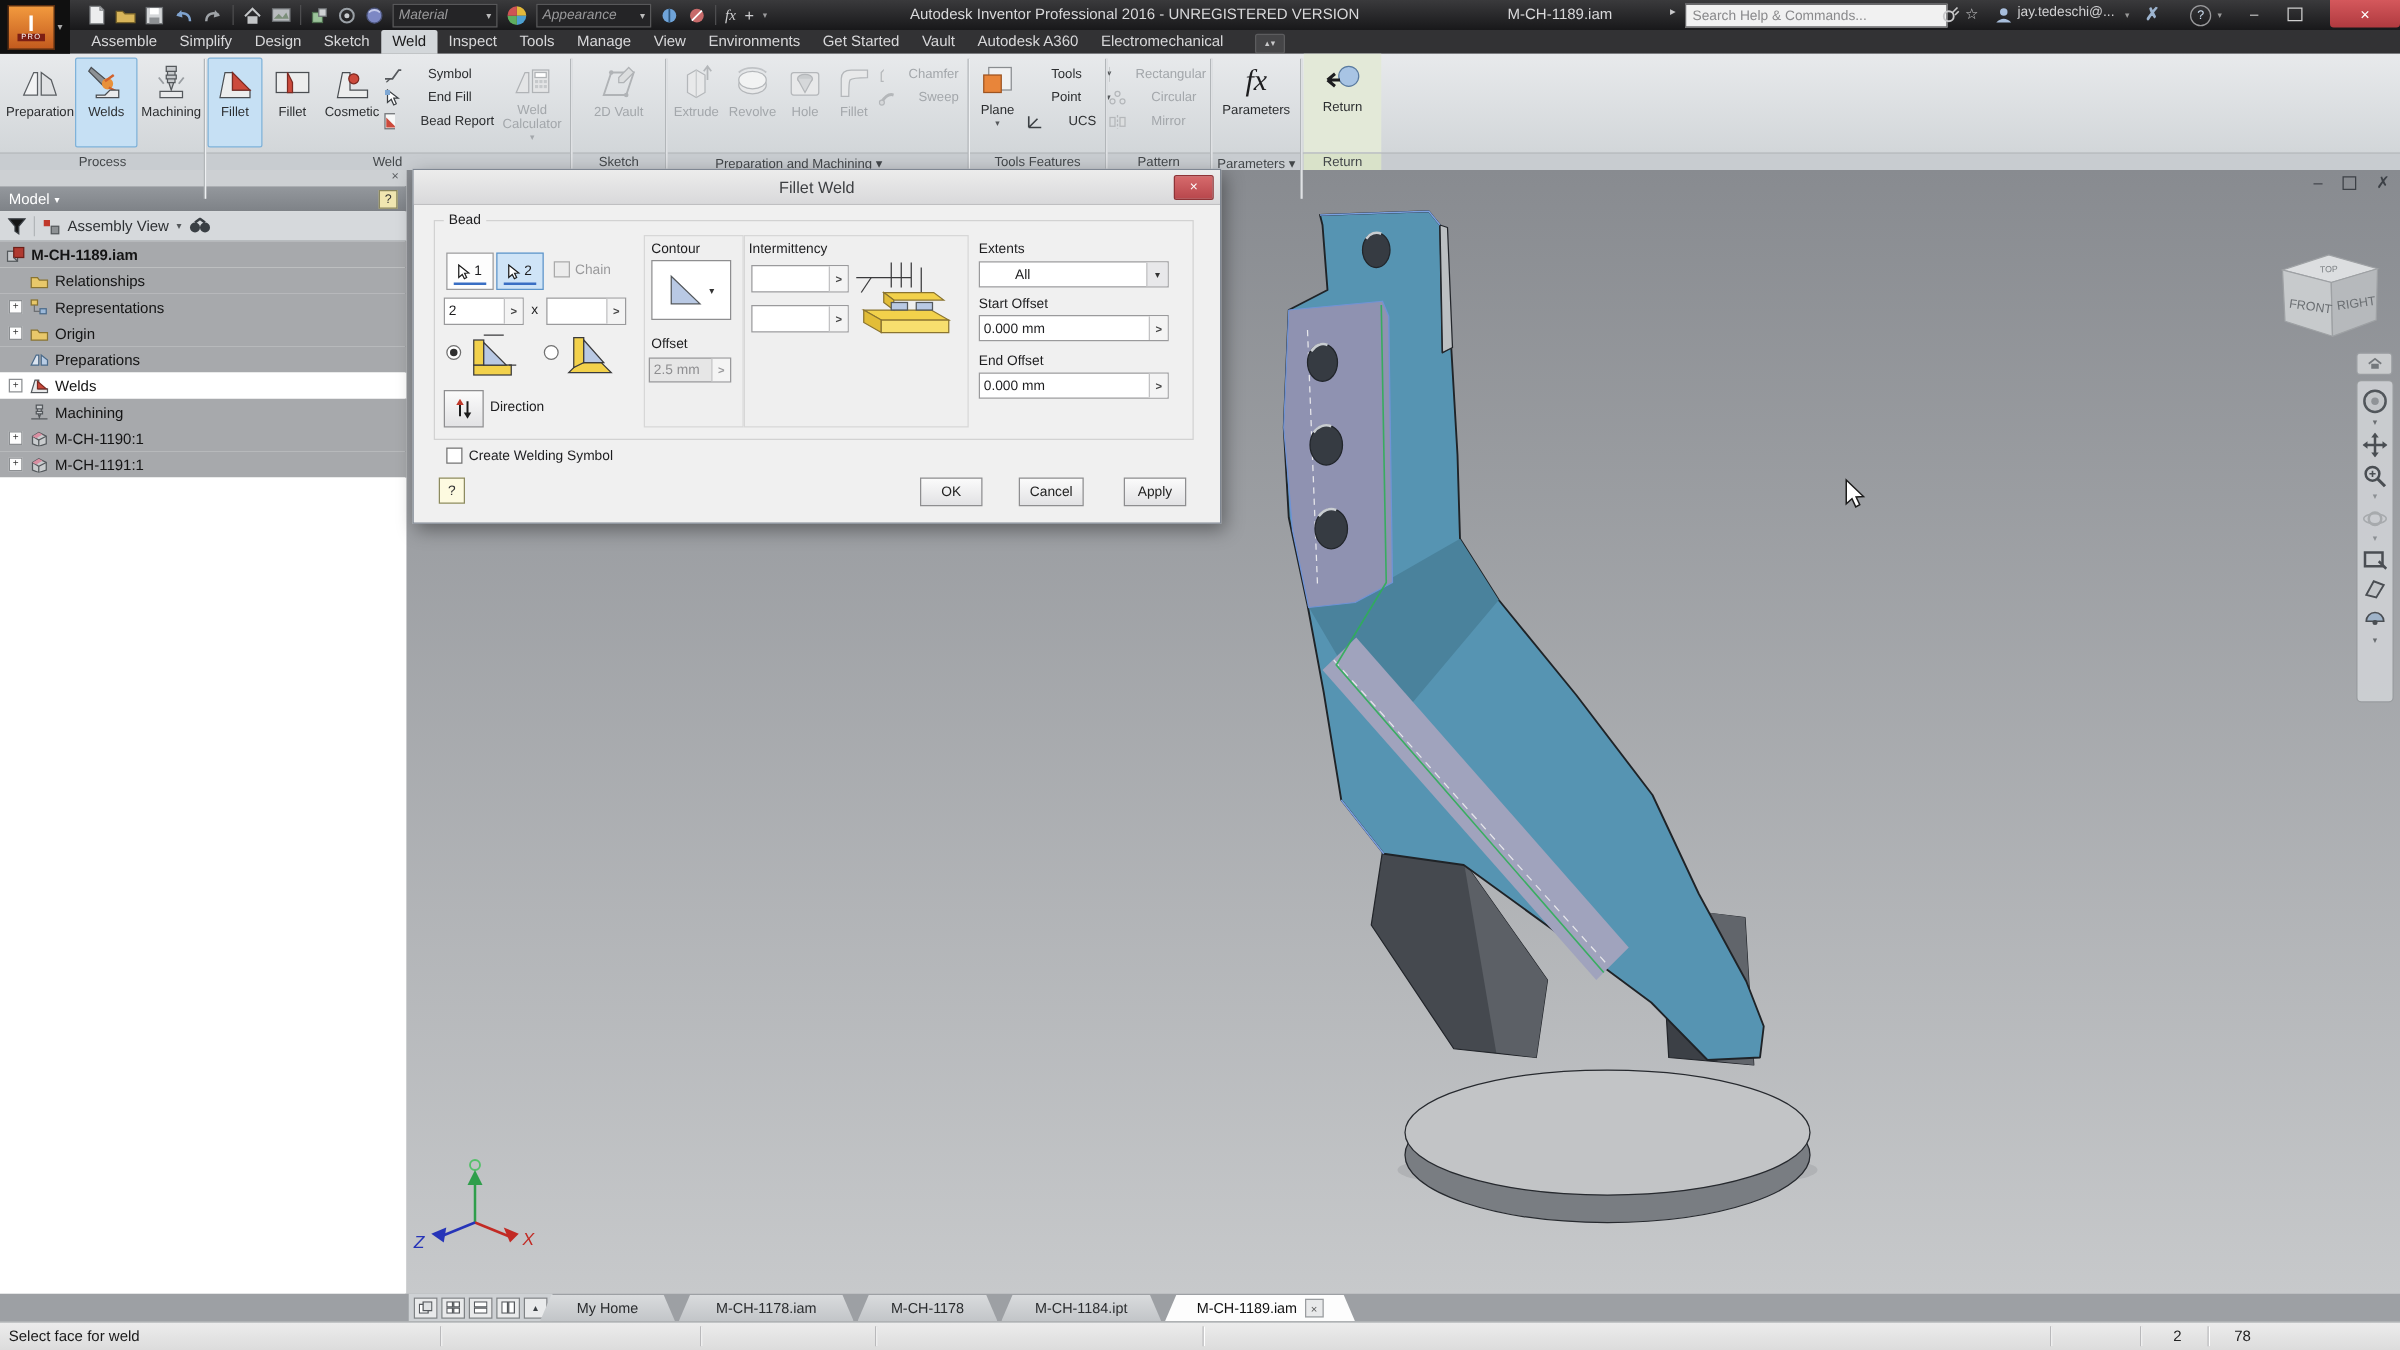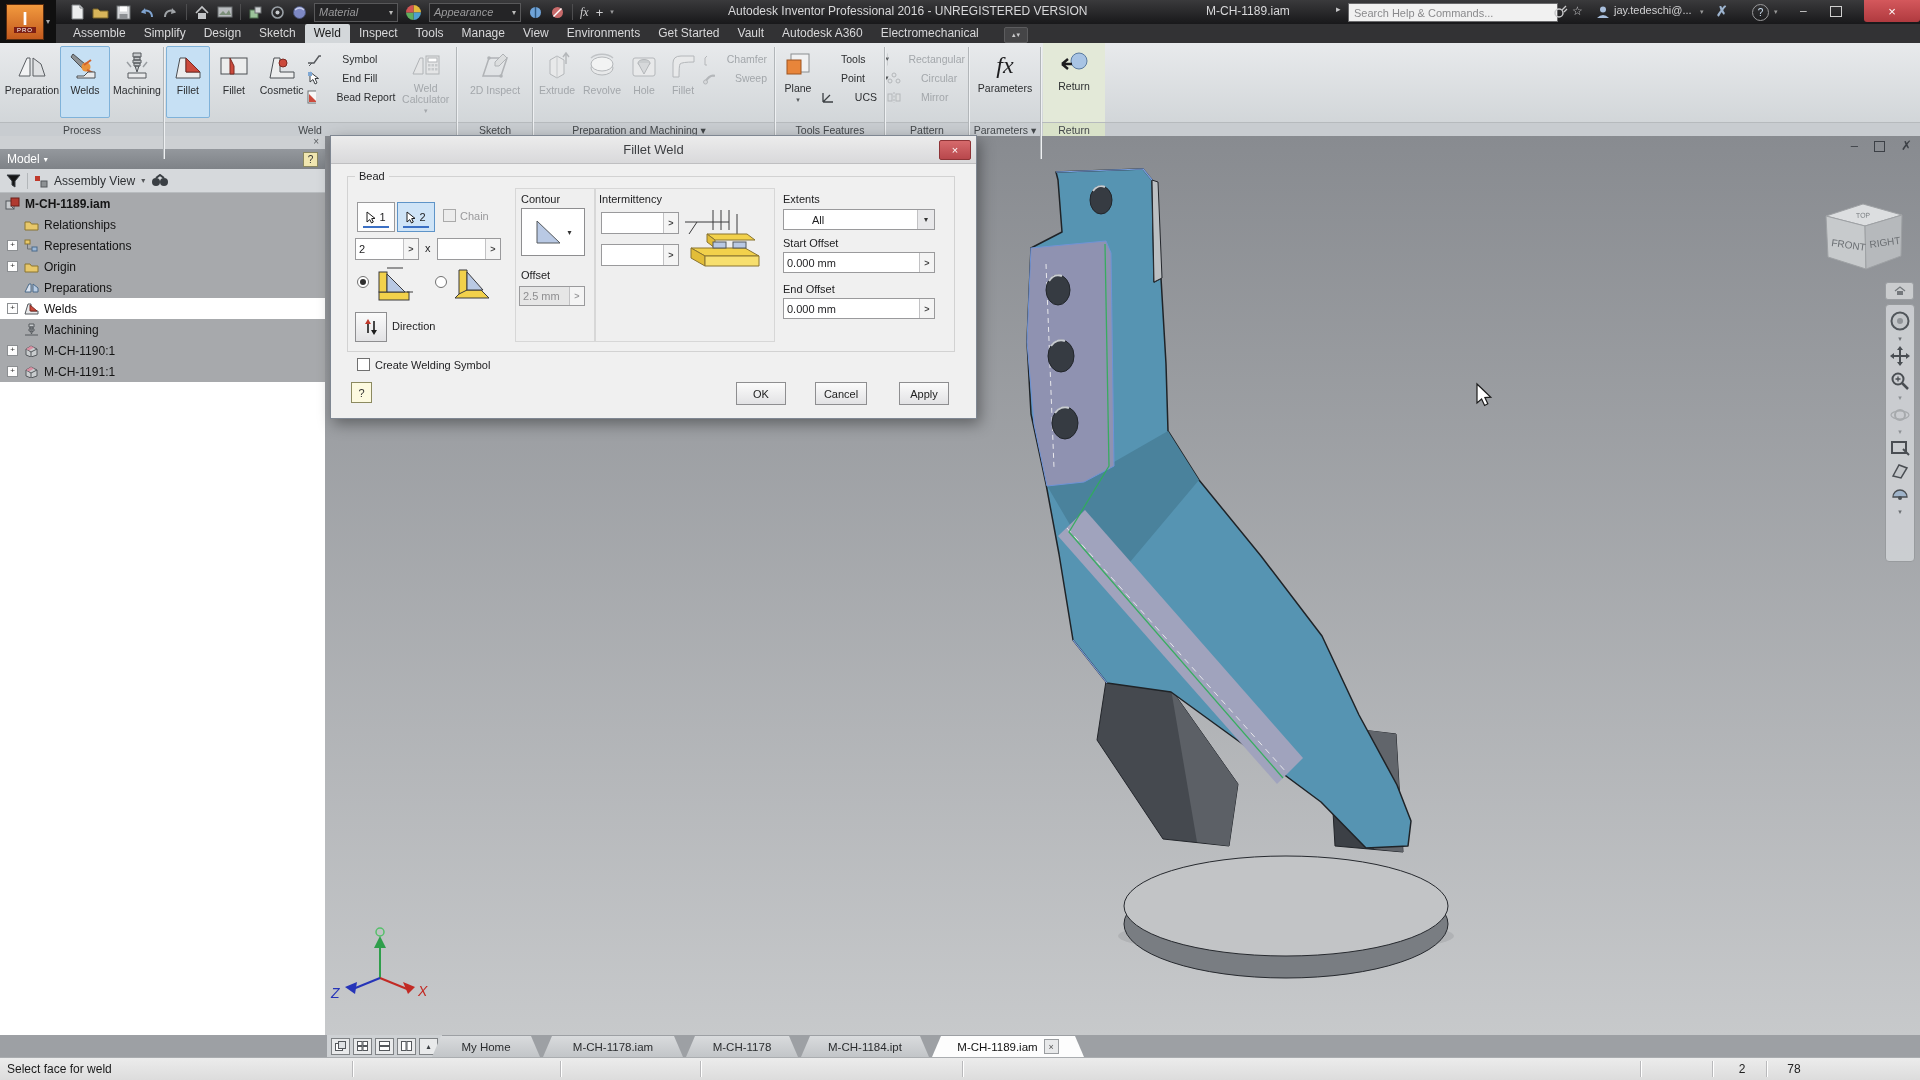--- a/index.html
+++ b/index.html
@@ -327,21 +327,21 @@
     <div class="gsep" style="left:456px;"></div>
 
     <div class="rgroup" style="left:459px;width:72px;justify-content:center;">
       <div class="bigbtn disabled" style="width:64px;">
         <svg class="bicon" width="32" height="32">
             <path d="M4 26 L10 8 L28 8 L22 26 Z" fill="none" stroke="#b0b3b6" stroke-width="1.5"></path>
             <path d="M24 4 L28 8 L20 16 L16 16 L16 12 Z" fill="#dcdedf" stroke="#b0b3b6"></path>
             <circle cx="10" cy="8" r="1.8" fill="#b0b3b6"></circle>
             <circle cx="22" cy="26" r="1.8" fill="#b0b3b6"></circle>
           </svg>
-        <span>2D Inspect</span>
+        <span>2D Vault</span>
       </div>
     </div>
     <div class="gsep" style="left:532px;"></div>
 
     <div class="rgroup" style="left:535px;width:238px;gap:1px;">
       <div class="bigbtn disabled" style="width:44px;">
         <svg class="bicon" width="30" height="32">
             <path d="M8 10 L15 6 L22 10 L22 24 L15 28 L8 24 Z" fill="#e8e9ea" stroke="#b4b7ba"></path>
             <path d="M15 6 L15 28" stroke="#c6c9cb"></path>
             <path d="M24 14 L24 4 M21 7 L24 3 L27 7" fill="none" stroke="#b4b7ba" stroke-width="1.4"></path>

